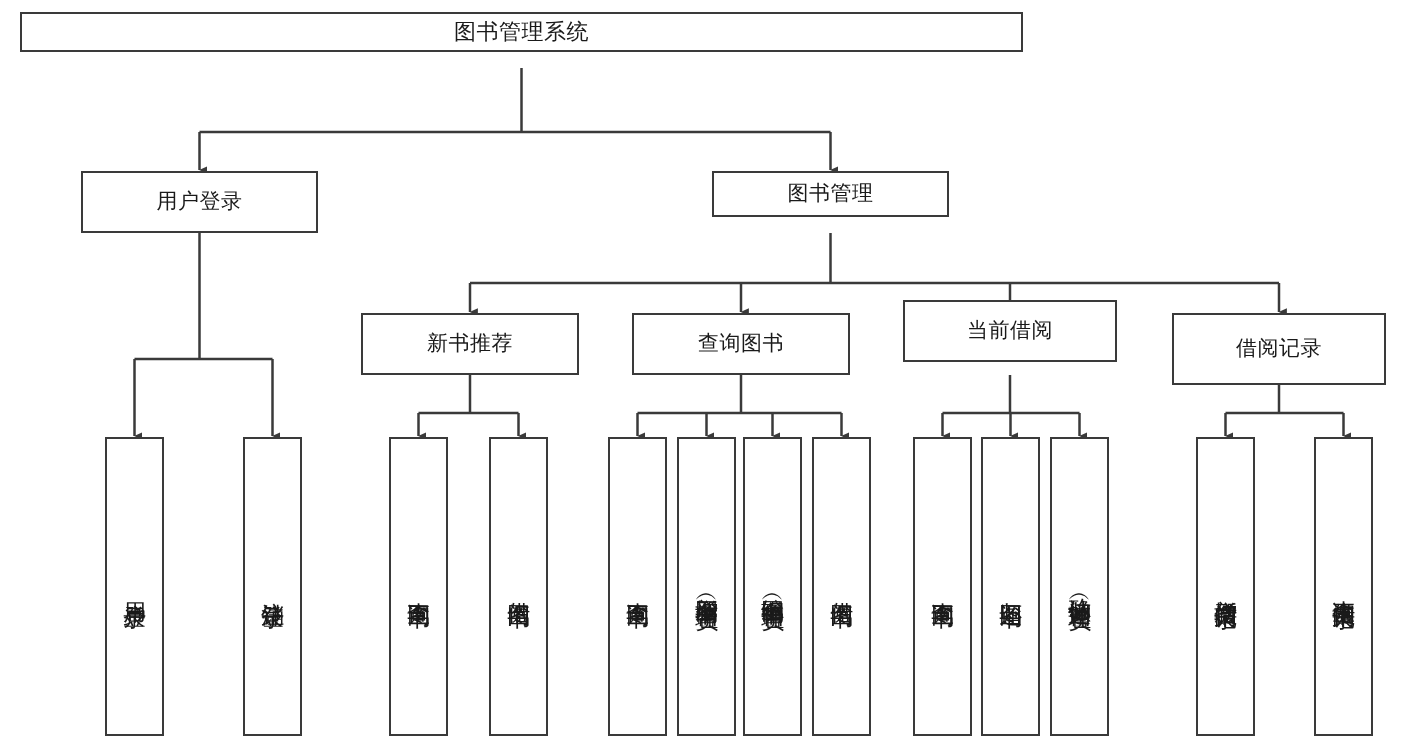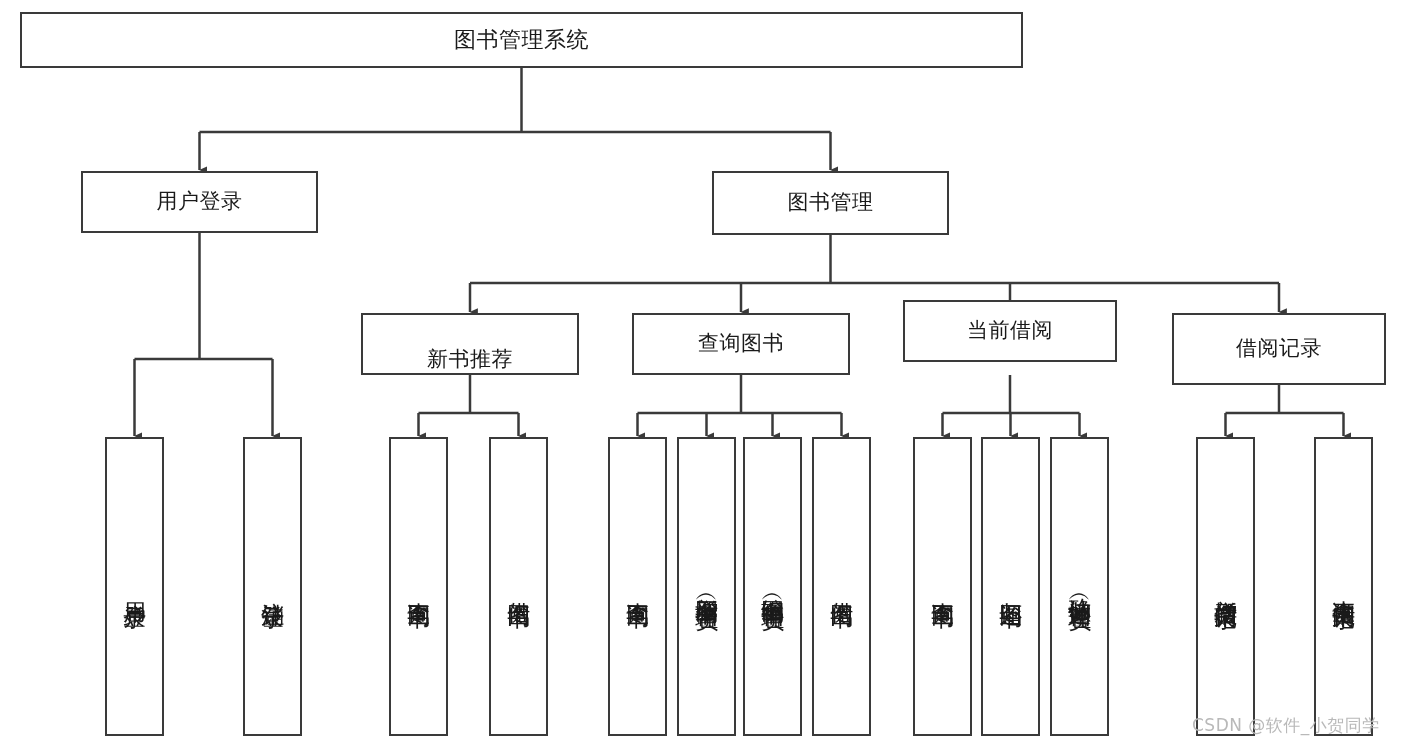--- a/index.html
+++ b/index.html
@@ -118,30 +118,30 @@
         <path d="M 1010.5 413 L 1010.5 436" marker-end="url(#arrow)"></path>
         <path d="M 1079.5 413 L 1079.5 436" marker-end="url(#arrow)"></path>
         <path d="M 1279 375 L 1279 413"></path>
         <path d="M 1225.5 413 L 1343.5 413"></path>
         <path d="M 1225.5 413 L 1225.5 436" marker-end="url(#arrow)"></path>
         <path d="M 1343.5 413 L 1343.5 436" marker-end="url(#arrow)"></path>
       </g>
   </svg>
 
   <div id="nodes-layer">
-      <div class="node horiz root" style="left: 20px; top: 12px; width: 1003px; height: 56px;">
+      <div class="node horiz root" style="left: 20px; top: 12px; width: 1003px; height: 40px;">
         <span class="lbl">图书管理系统</span>
       </div>
       <div class="node horiz" style="left: 81px; top: 171px; width: 237px; height: 62px;">
         <span class="lbl">用户登录</span>
       </div>
-      <div class="node horiz" style="left: 712px; top: 171px; width: 237px; height: 64px;">
+      <div class="node horiz" style="left: 712px; top: 171px; width: 237px; height: 46px;">
         <span class="lbl">图书管理</span>
       </div>
-      <div class="node horiz" style="left: 361px; top: 313px; width: 218px; height: 62px; align-items: flex-end;">
+      <div class="node horiz" style="left: 361px; top: 313px; width: 218px; height: 62px;">
         <span class="lbl">新书推荐</span>
       </div>
       <div class="node horiz" style="left: 632px; top: 313px; width: 218px; height: 62px;">
         <span class="lbl">查询图书</span>
       </div>
       <div class="node horiz" style="left: 903px; top: 300px; width: 214px; height: 62px;">
         <span class="lbl">当前借阅</span>
       </div>
       <div class="node horiz" style="left: 1172px; top: 313px; width: 214px; height: 72px;">
         <span class="lbl">借阅记录</span>
@@ -180,14 +180,13 @@
         <span class="lbl">确认归还（管理员）</span>
       </div>
       <div class="node vert" style="left: 1196px; top: 437px; width: 59px; height: 299px;">
         <span class="lbl">新增借阅记录</span>
       </div>
       <div class="node vert" style="left: 1314px; top: 437px; width: 59px; height: 299px;">
         <span class="lbl">查询借阅记录</span>
       </div>
     </div>
 
-  <div class="watermark">CSDN @软件_小贺同学</div>
 </div>
 
 </body></html>

